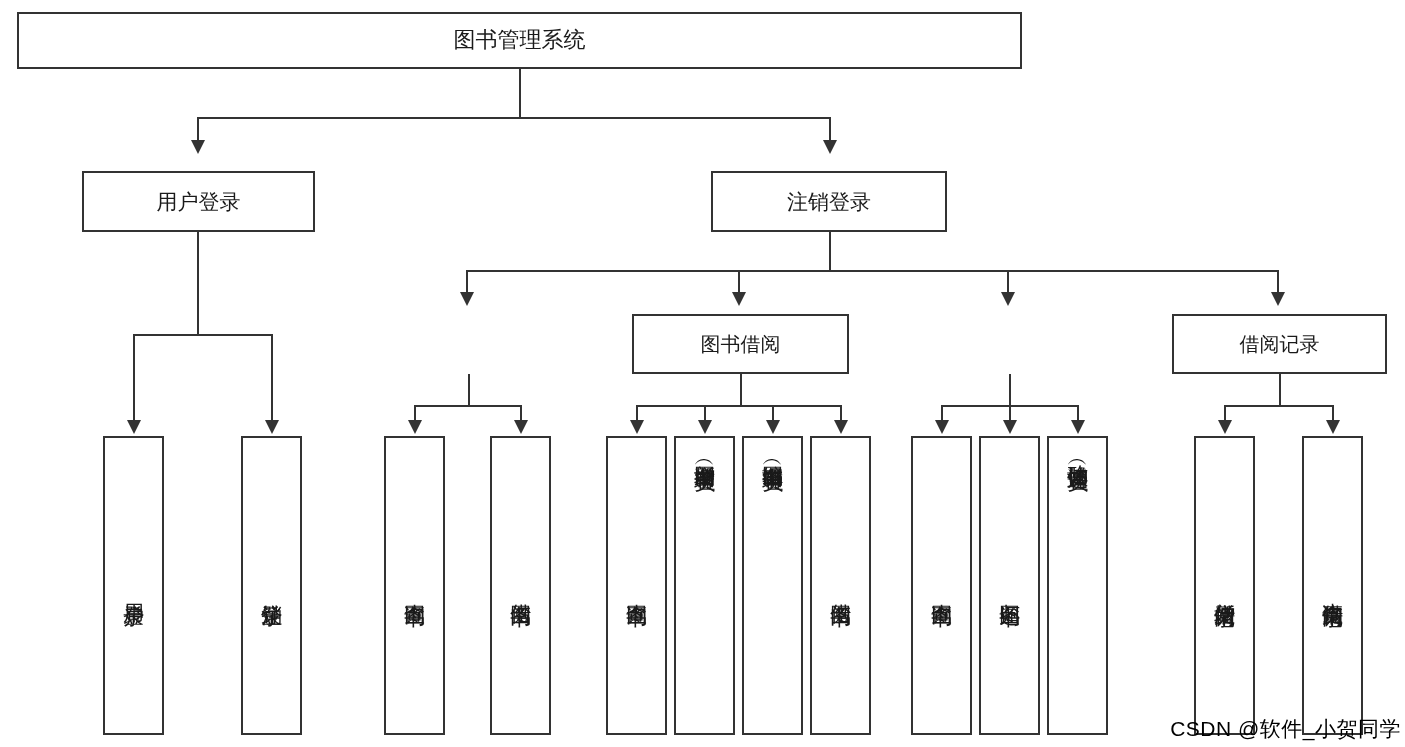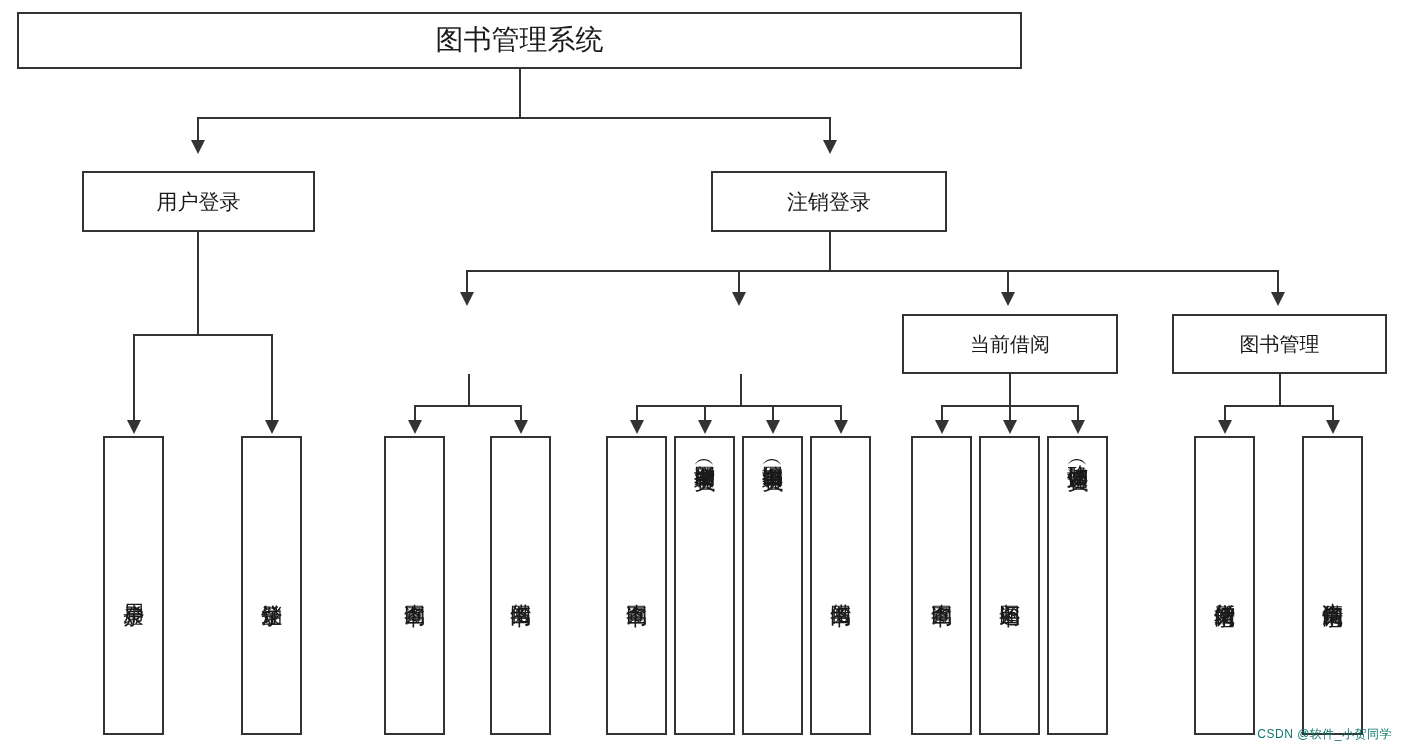--- a/index.html
+++ b/index.html
@@ -22,21 +22,21 @@
   .node {
     position: absolute;
     box-sizing: border-box;
     border: 2px solid #333333;
     background: #ffffff;
     display: flex;
     align-items: center;
     justify-content: center;
     color: #1a1a1a;
   }
-  .node.root   { font-size: 28px; }
+  .node.root   { font-size: 22px; }
   .node.lvl1   { font-size: 21px; }
   .node.lvl2   { font-size: 20px; }
   .node.leaf   { font-size: 21px; align-items: flex-start; padding-top: 6px; }
   .node .label-h {
     line-height: 1.1;
     white-space: nowrap;
   }
   
   .node .label-v {
     writing-mode: vertical-rl;
@@ -67,24 +67,24 @@
     position: absolute;
     width: 0;
     height: 0;
     border-left: 7px solid transparent;
     border-right: 7px solid transparent;
     border-top: 14px solid #333333;
   }
   
   #watermark {
     position: absolute;
-    right: 13px;
+    right: 4px;
     bottom: 4px;
-    font-size: 12px;
-    color: #0f766e;
+    font-size: 21px;
+    color: #000000;
     white-space: nowrap;
     letter-spacing: 0.5px;
   }
 </style>
 </head>
 <body>
 
 <div id="diagram">
 
   <div class="node root" style="left:17px; top:12px; width:1005px; height:57px;">
@@ -116,25 +116,25 @@
   <div class="hline" style="left:466px; top:270px; width:813px;"></div>
   <div class="vline" style="left:466px; top:270px; height:24px;"></div>
   <div class="arrow" style="left:460px; top:292px;"></div>
   <div class="vline" style="left:738px; top:270px; height:24px;"></div>
   <div class="arrow" style="left:732px; top:292px;"></div>
   <div class="vline" style="left:1007px; top:270px; height:24px;"></div>
   <div class="arrow" style="left:1001px; top:292px;"></div>
   <div class="vline" style="left:1277px; top:270px; height:24px;"></div>
   <div class="arrow" style="left:1271px; top:292px;"></div>
 
-  <div class="node lvl2" style="left:902px; top:314px; width:216px; height:60px;">
-    <span class="label-h">当前借阅</span>
+  <div class="node lvl2" style="left:632px; top:314px; width:217px; height:60px;">
+    <span class="label-h">图书借阅</span>
   </div>
   <div class="node lvl2" style="left:1172px; top:314px; width:215px; height:60px;">
-    <span class="label-h">图书管理</span>
+    <span class="label-h">借阅记录</span>
   </div>
 
   <div class="vline" style="left:468px; top:374px; height:32px;"></div>
   <div class="hline" style="left:414px; top:405px; width:108px;"></div>
   <div class="vline" style="left:414px; top:405px; height:17px;"></div>
   <div class="arrow" style="left:408px; top:420px;"></div>
   <div class="vline" style="left:520px; top:405px; height:17px;"></div>
   <div class="arrow" style="left:514px; top:420px;"></div>
 
   <div class="vline" style="left:740px; top:374px; height:32px;"></div>

